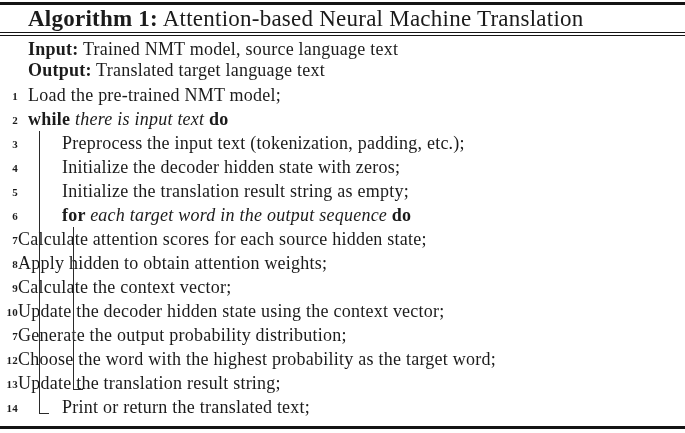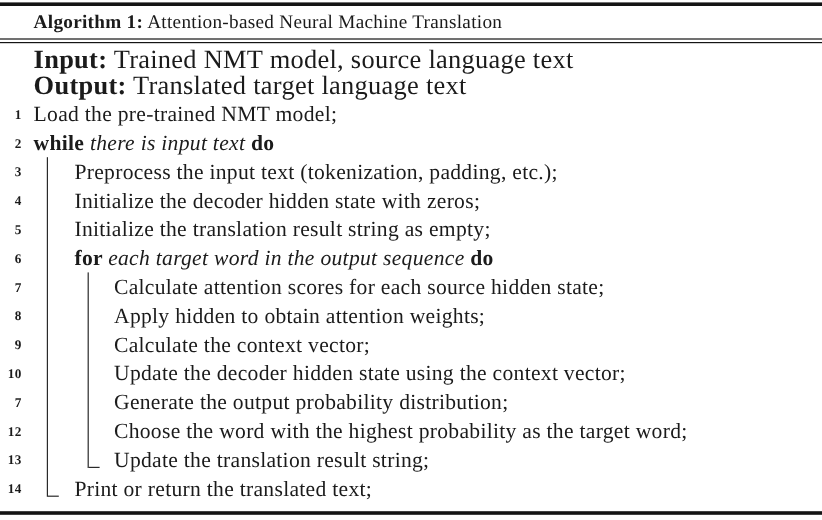--- a/index.html
+++ b/index.html
@@ -26,28 +26,28 @@
   .rule-top { margin-top: 2px; }
   .rule-bottom { margin-top: 7px; }
   .rule-double {
     height: 2px;
     border-top: 1.5px solid #141414;
     border-bottom: 1.5px solid #141414;
     width: 100%;
   }
   .caption {
     padding: 3px 6px 2px 28px;
-    font-size: 16px;
+    font-size: 23px;
     line-height: 22px;
     white-space: nowrap;
   }
   .caption b { font-weight: bold; }
   .io-block {
     padding: 3px 22px 2px 28px;
-    font-size: 22px;
+    font-size: 18px;
   }
   .io-line {
     line-height: 21px;
     white-space: nowrap;
   }
   .io-label { font-weight: bold; }
   .algo-lines {
     position: relative;
     font-size: 18px;
   }
@@ -61,21 +61,21 @@
     width: 18px;
     flex: 0 0 18px;
     text-align: right;
     font-size: 11px;
     font-weight: bold;
     line-height: 26px;
   }
   .line-content { display: inline-block; }
   .ind-0 { margin-left: 10px; }
   .ind-1 { margin-left: 44px; }
-  .ind-2 { margin-left: 77px; }
+  .ind-2 { }
   .s-b { font-weight: bold; text-align: center; }
   .s-i { font-style: italic; }
   .block-rule {
     position: absolute;
     width: 0;
     border-left: 1.3px solid #2a2a2a;
   }
   .block-foot {
     position: absolute;
     left: 0;

